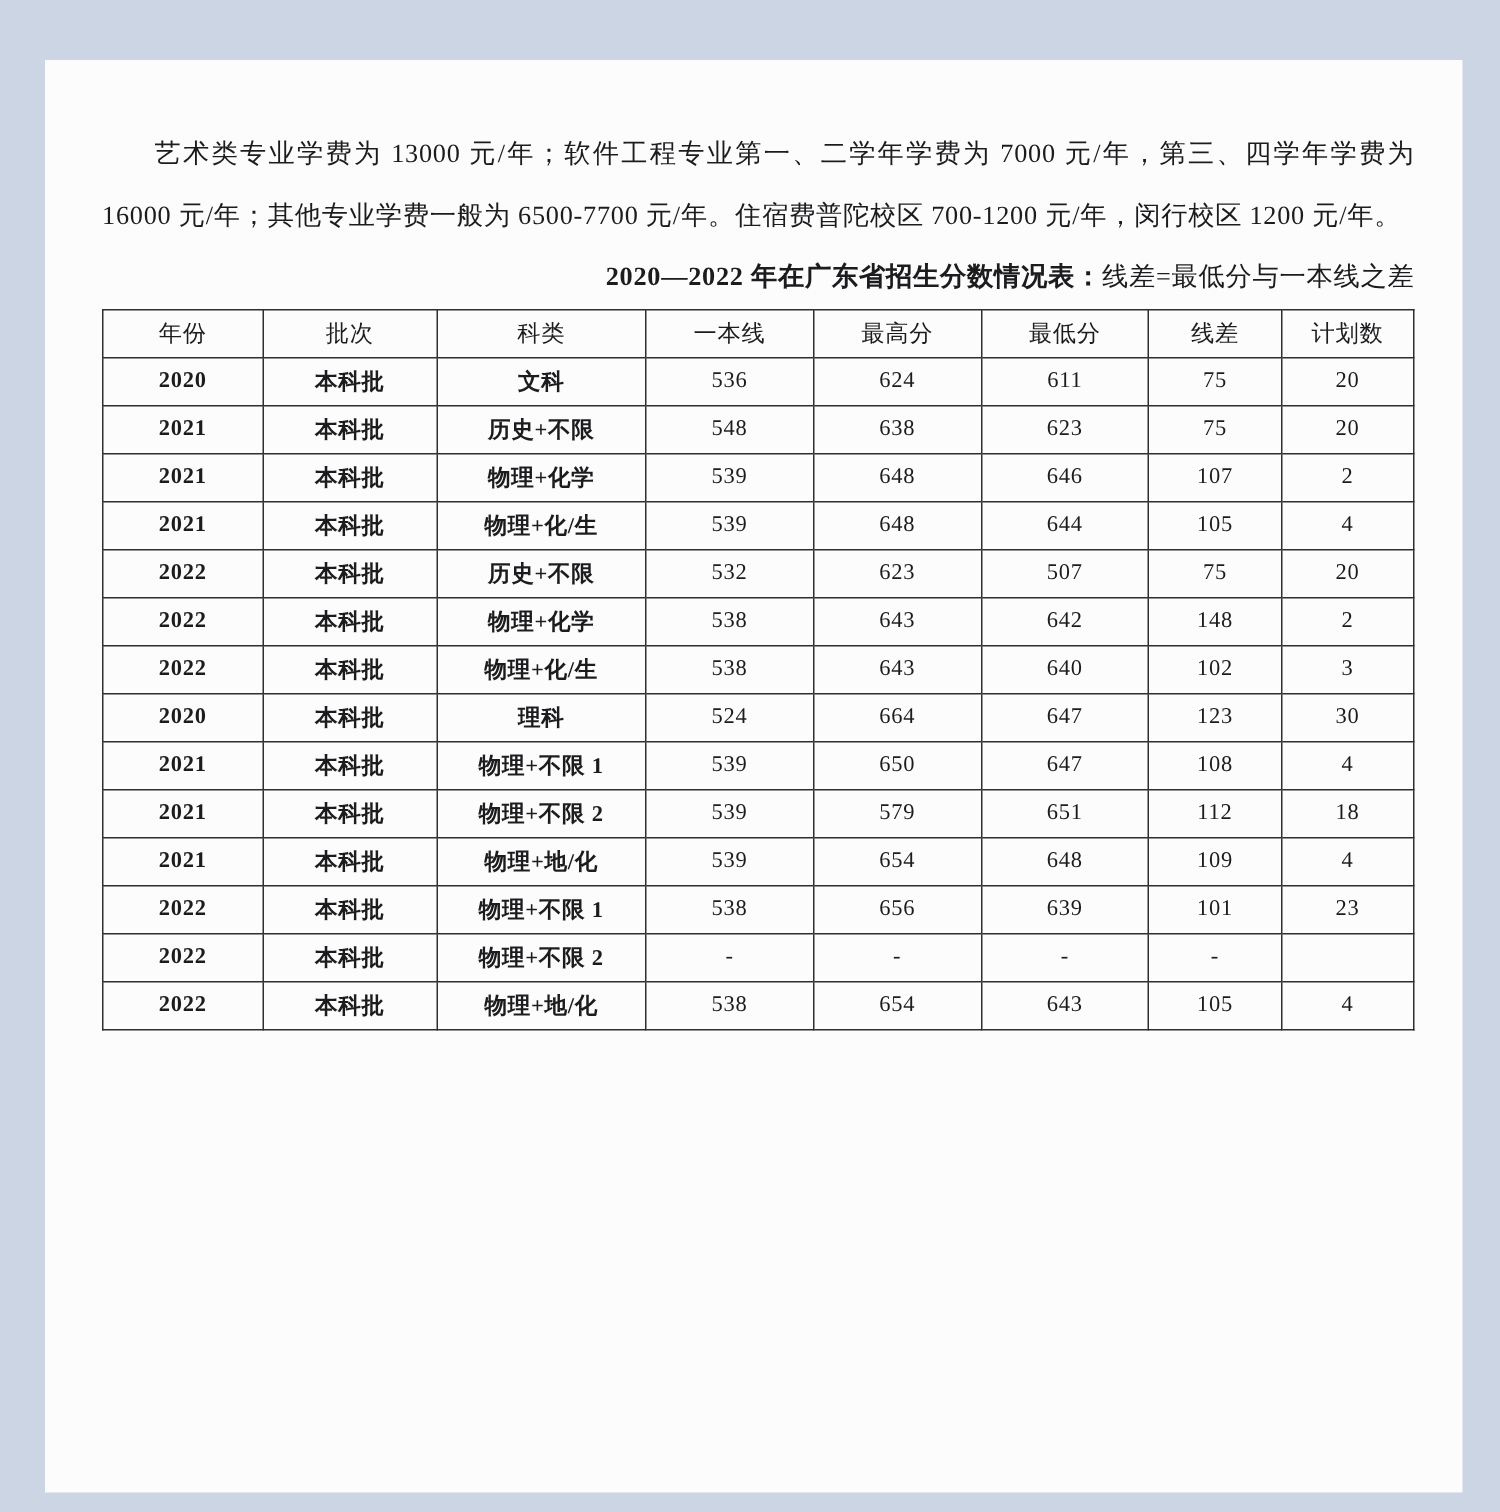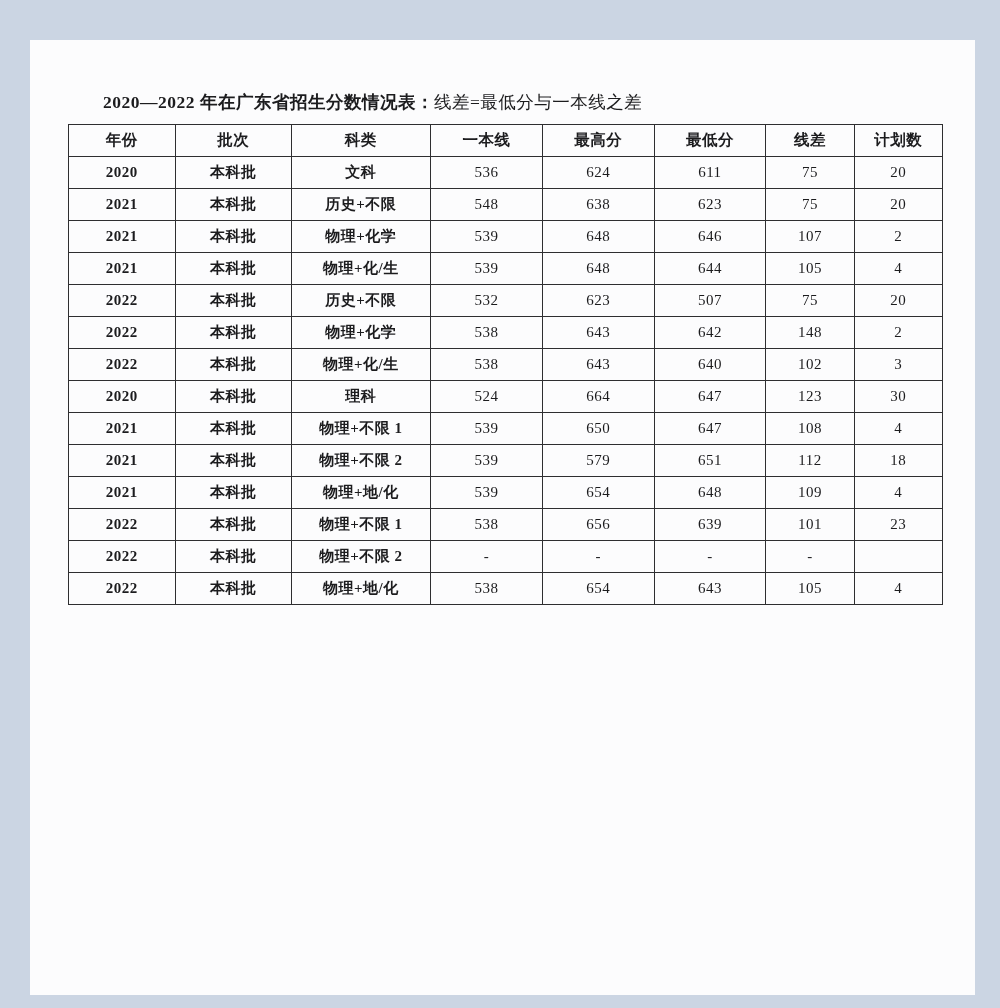--- a/index.html
+++ b/index.html
@@ -35,20 +35,21 @@
   }
   .para.bold {
     font-weight: bold;
   }
   .table-title {
     margin: 0;
     font-size: 17.5px;
     line-height: 40px;
     text-indent: 2em;
     letter-spacing: 0.5px;
+    text-align: right;
   }
   .table-title .bold {
     font-weight: bold;
   }
   .score-table {
     width: 100%;
     margin-top: 2px;
     border-collapse: collapse;
     table-layout: fixed;
   }
@@ -56,21 +57,21 @@
   .score-table td {
     border: 1.4px solid #2e2e30;
     height: 31px;
     text-align: center;
     vertical-align: middle;
     font-size: 15px;
     padding: 0 2px;
     letter-spacing: 0.5px;
   }
   .score-table th {
-    font-weight: bold;
+    font-weight: normal;
     font-size: 15.5px;
   }
   .score-table td.b {
     font-weight: bold;
   }
   
   .score-table th:nth-child(1), .score-table td:nth-child(1) { width: 12.2%; }
   .score-table th:nth-child(2), .score-table td:nth-child(2) { width: 13.3%; }
   .score-table th:nth-child(3), .score-table td:nth-child(3) { width: 16.1%; }
   .score-table th:nth-child(4), .score-table td:nth-child(4) { width: 12.8%; }
@@ -78,20 +79,21 @@
   .score-table th:nth-child(6), .score-table td:nth-child(6) { width: 12.8%; }
   .score-table th:nth-child(7), .score-table td:nth-child(7) { width: 10.0%; }
   .score-table th:nth-child(8), .score-table td:nth-child(8) { width: 10.0%; }
 </style>
 </head>
 <body>
 
 <div class="sheet">
 
 
+  <p class="para">艺术类专业学费为 13000 元/年；软件工程专业第一、二学年学费为 7000 元/年，第三、四学年学费为 16000 元/年；其他专业学费一般为 6500-7700 元/年。住宿费普陀校区 700-1200 元/年，闵行校区 1200 元/年。</p>
 
 
   <p class="table-title"><span class="bold">2020—2022 年在广东省招生分数情况表：</span><span>线差=最低分与一本线之差</span></p>
 
   <table class="score-table">
     <thead>
       <tr>
           <th>年份</th>
           <th>批次</th>
           <th>科类</th>

